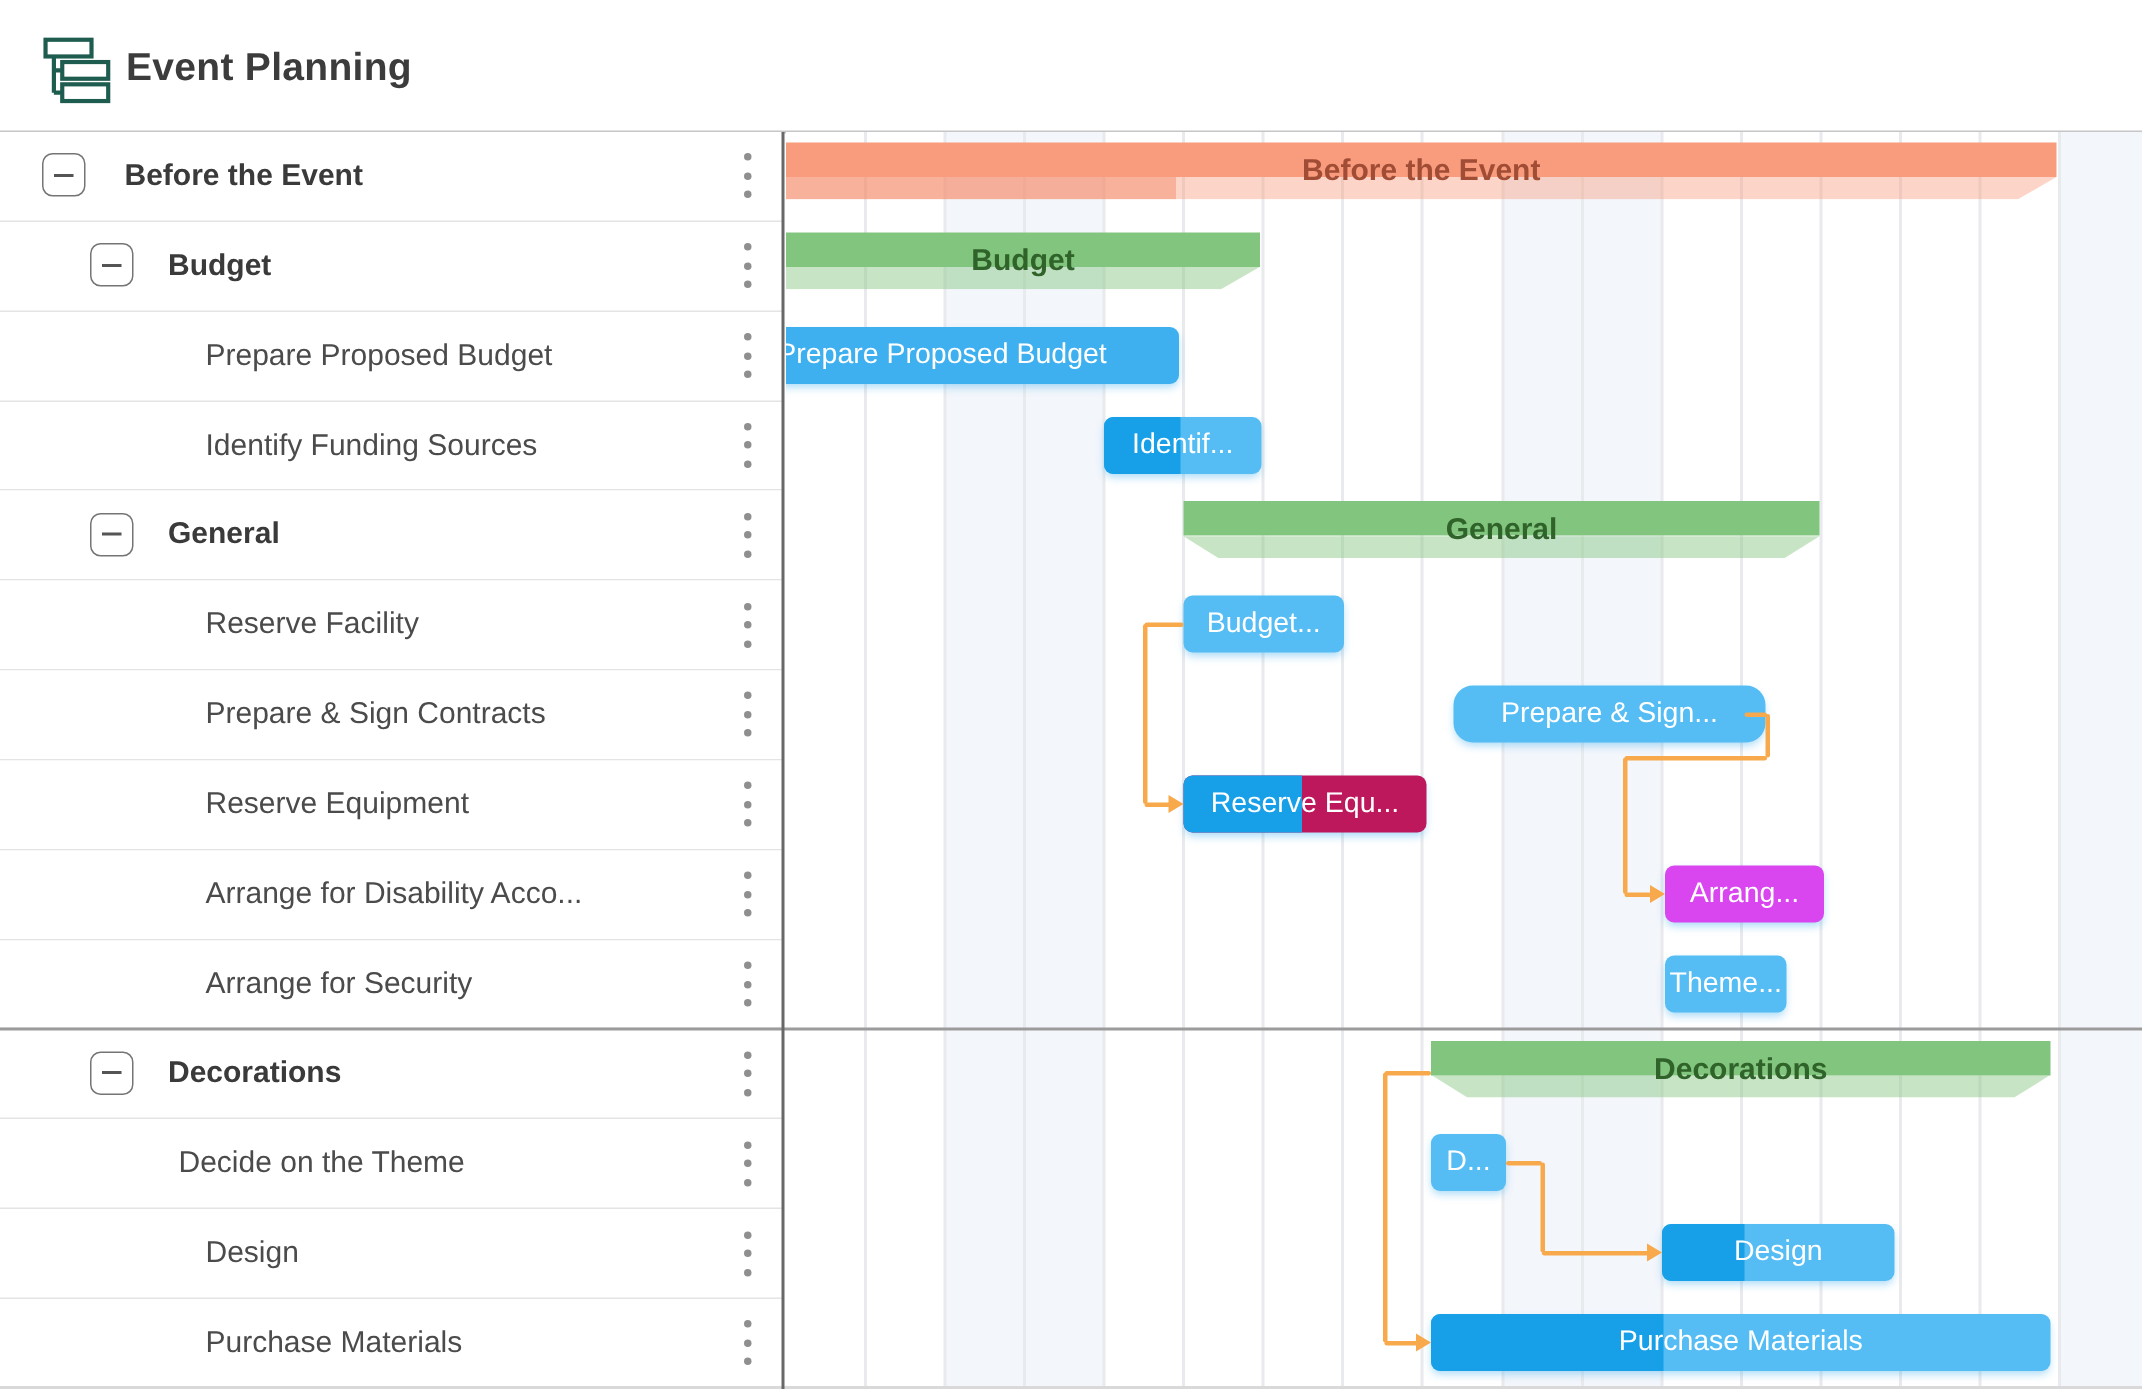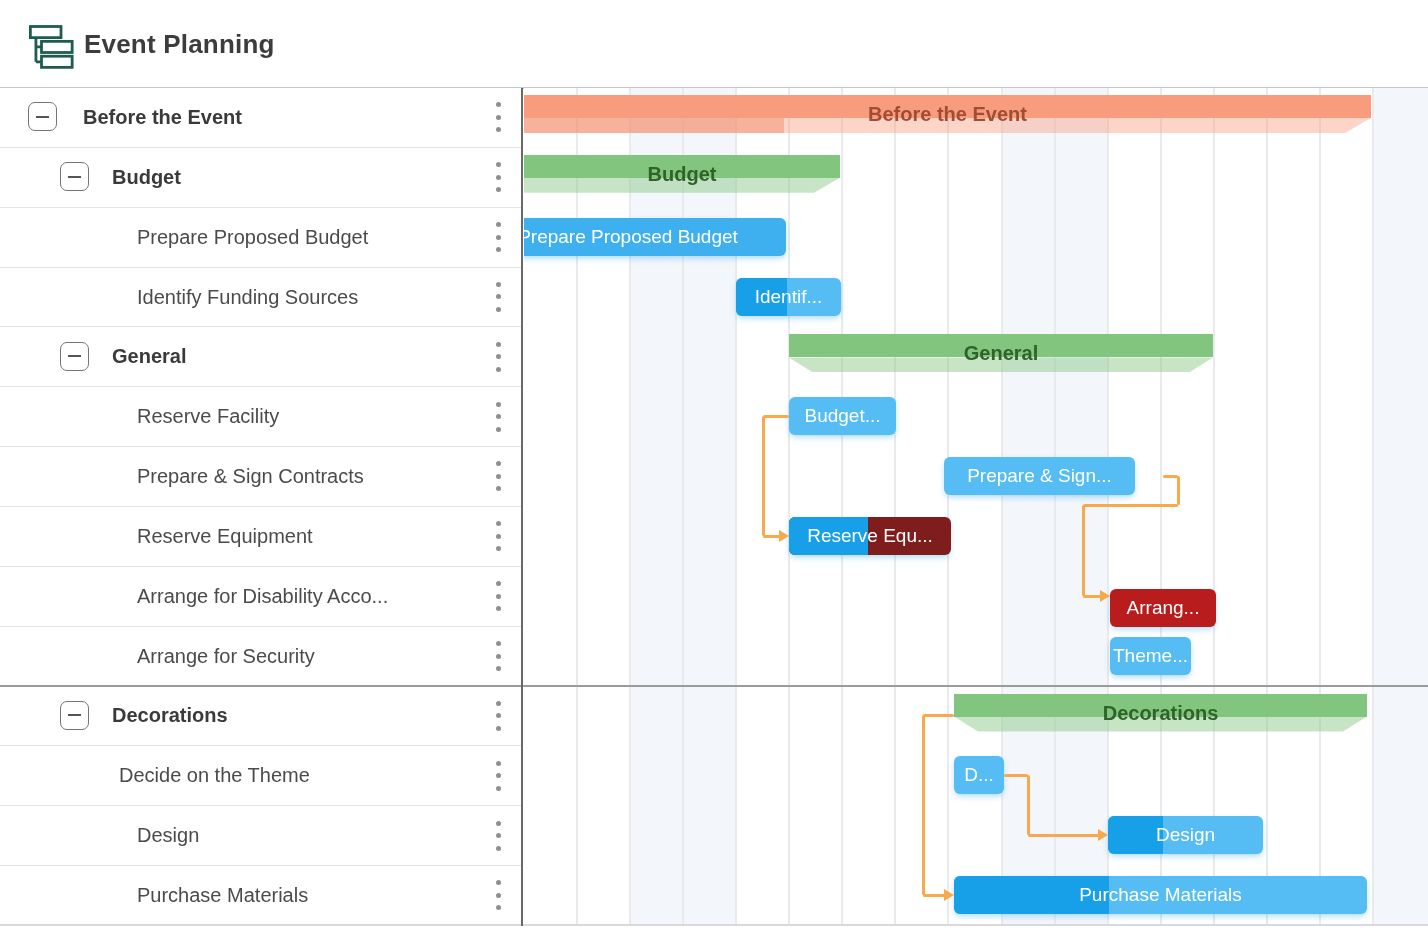--- a/index.html
+++ b/index.html
@@ -236,28 +236,28 @@
         <span class="bar-label">Identif...</span>
       </div>
       <div class="bar bar-sum" style="left: 265px; width: 424px; top: 246.428px;">
         <div class="sum-top" style="background: rgb(130, 197, 126);"></div>
         <div class="sum-bottom" style="background: rgba(130, 197, 126, 0.45); clip-path: polygon(0px 0px, 100% 0px, calc(100% - 24px) 100%, 24px 100%);"></div>
         <span class="bar-label sum-label" style="color: rgb(47, 99, 41);">General</span>
       </div>
       <div class="bar bar-task" style="left: 265px; width: 107px; top: 309.285px; background: rgb(85, 189, 244);">
         <span class="bar-label">Budget...</span>
       </div>
-      <div class="bar bar-task" style="left: 420px; width: 191px; top: 369.142px; background: rgb(85, 189, 244);">
+      <div class="bar bar-task" style="left: 445px; width: 208px; top: 369.142px; background: rgb(85, 189, 244); border-radius: 13px;">
         <span class="bar-label">Prepare &amp; Sign...</span>
       </div>
-      <div class="bar bar-task" style="left: 265px; width: 162px; top: 428.999px; background: #7f1d1d;">
+      <div class="bar bar-task" style="left: 265px; width: 162px; top: 428.999px; background: #be185d;">
         <div class="progress" style="width: 79px; background: rgb(23, 160, 232);"></div>
         <span class="bar-label">Reserve Equ...</span>
       </div>
-      <div class="bar bar-task" style="left: 586px; width: 106px; top: 488.856px; background: #b91c1c; margin-top: 12px;">
+      <div class="bar bar-task" style="left: 586px; width: 106px; top: 488.856px; background: #d946ef;">
         <span class="bar-label">Arrang...</span>
       </div>
       <div class="bar bar-task" style="left: 586px; width: 81px; top: 548.713px; background: rgb(85, 189, 244);">
         <span class="bar-label">Theme...</span>
       </div>
       <div class="bar bar-sum" style="left: 430px; width: 413px; top: 605.57px;">
         <div class="sum-top" style="background: rgb(130, 197, 126);"></div>
         <div class="sum-bottom" style="background: rgba(130, 197, 126, 0.45); clip-path: polygon(0px 0px, 100% 0px, calc(100% - 24px) 100%, 24px 100%);"></div>
         <span class="bar-label sum-label" style="color: rgb(47, 99, 41);">Decorations</span>
       </div>

